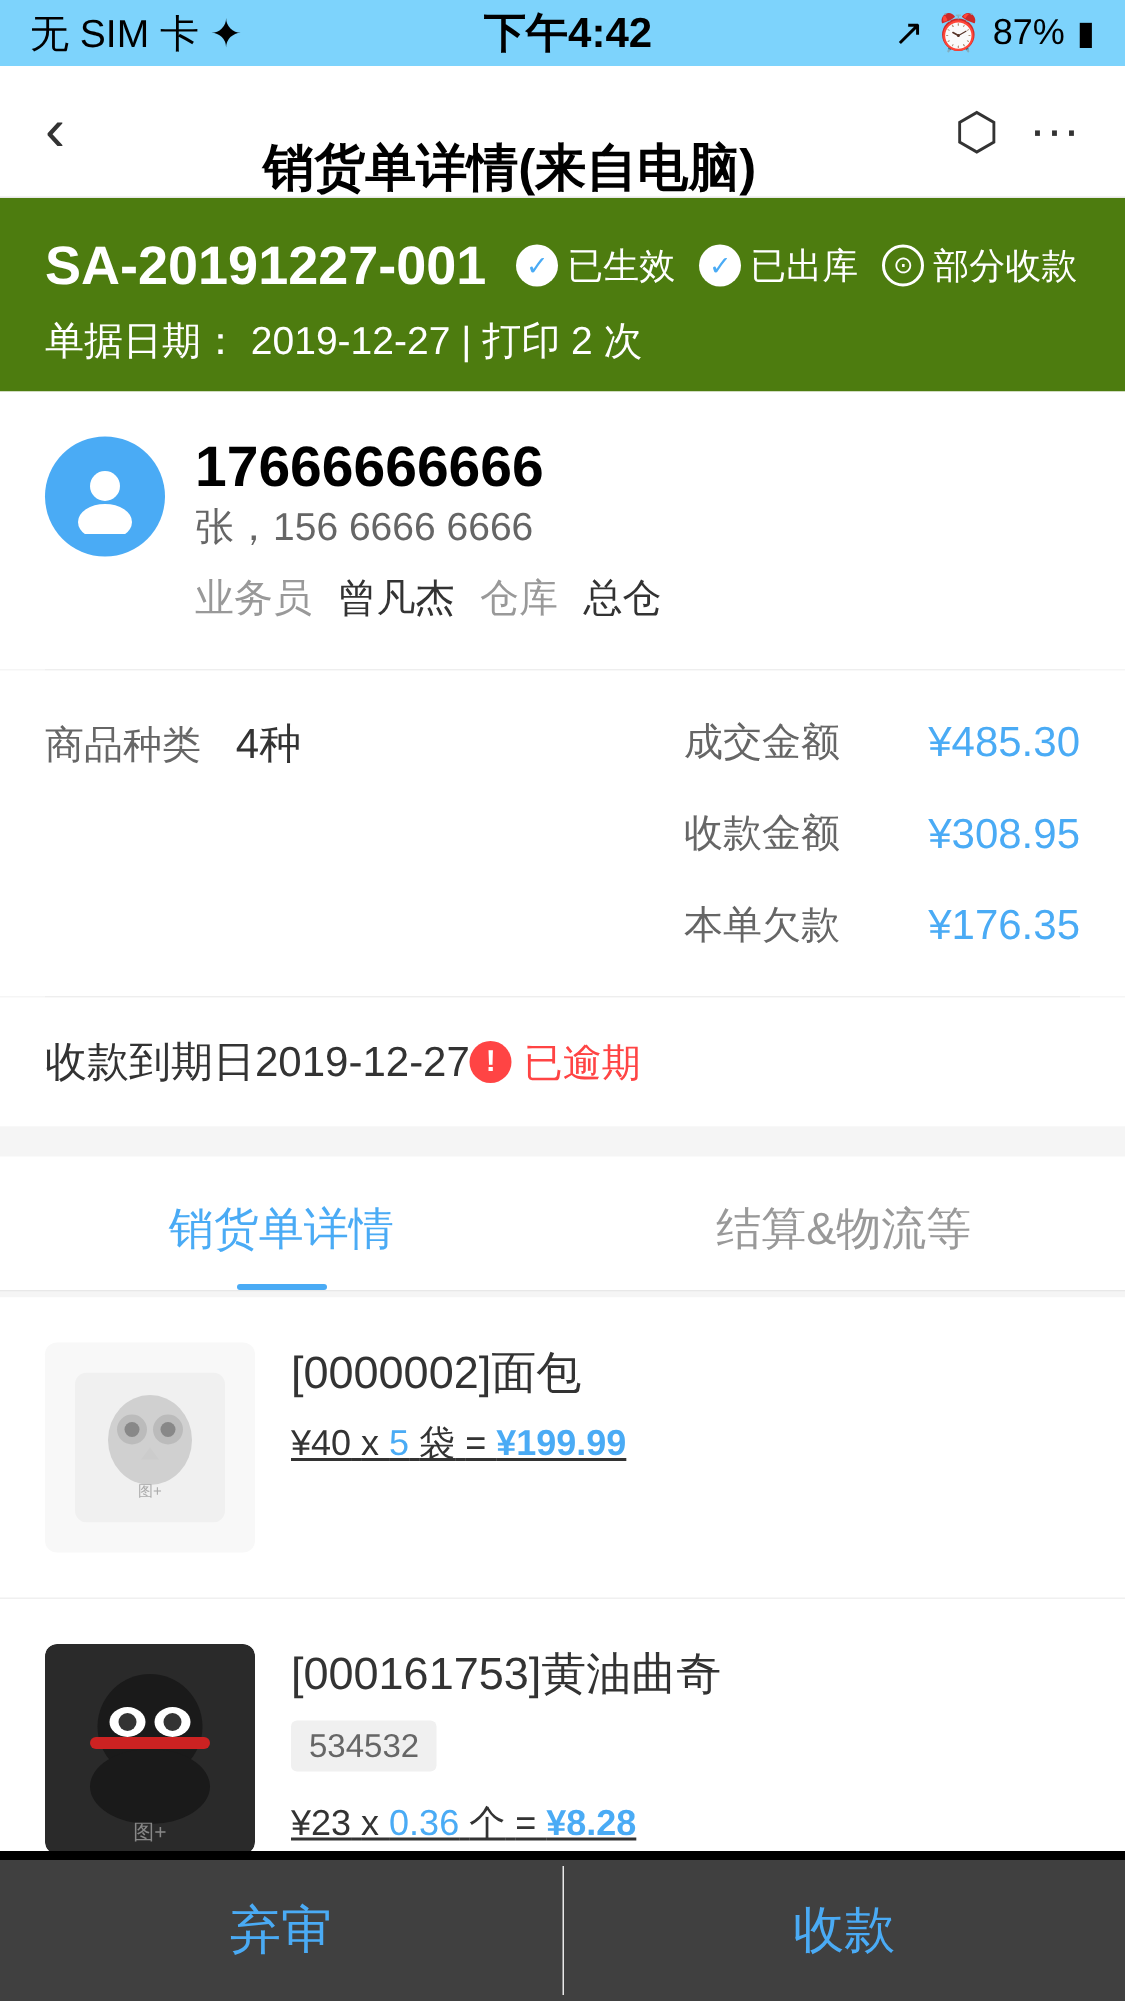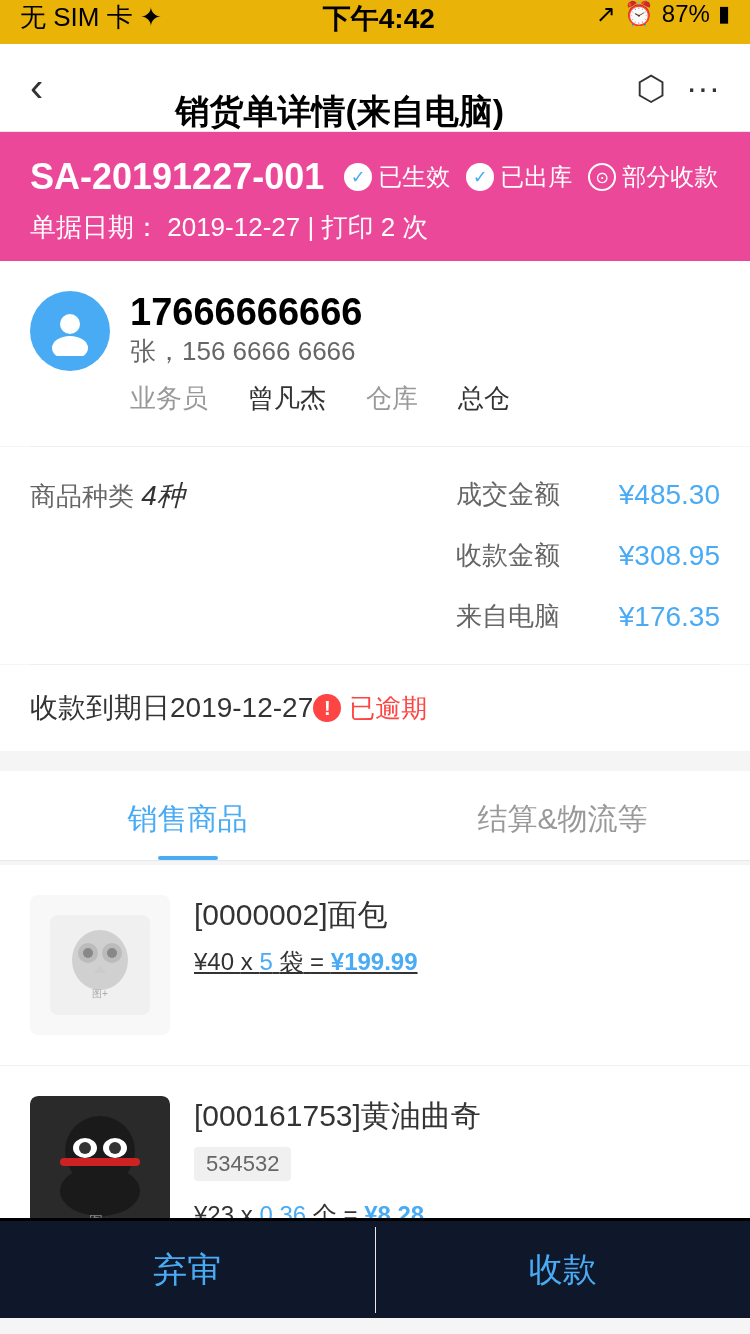--- a/index.html
+++ b/index.html
@@ -9,23 +9,23 @@
       background: #f5f5f5;
       width: 750px;
       min-height: 1334px;
       overflow-x: hidden;
     }
 
     
     .status-bar {
       width: 750px;
       height: 44px;
-      background: #eab308;
-      display: flex;
-      align-items: flex-start;
+      background: #7dd3fc;
+      display: flex;
+      align-items: center;
       justify-content: space-between;
       padding: 0 20px;
     }
     .status-bar-left {
       font-size: 26px;
       font-weight: 500;
       color: #000;
     }
     .status-bar-center {
       font-size: 28px;
@@ -68,21 +68,21 @@
       gap: 20px;
     }
     .nav-icon {
       font-size: 34px;
       color: #333;
       cursor: pointer;
     }
 
     
     .header-banner {
-      background: #ec4899;
+      background: #4d7c0f;
       padding: 24px 30px 16px 30px;
     }
     .header-banner-top {
       display: flex;
       align-items: center;
       gap: 20px;
       margin-bottom: 12px;
     }
     .order-id {
       font-size: 36px;
@@ -161,21 +161,21 @@
       margin-bottom: 0;
     }
     .customer-name {
       font-size: 26px;
       color: #666;
       margin-bottom: 12px;
     }
     .customer-meta {
       display: flex;
       align-items: center;
-      gap: 40px;
+      gap: 17px;
       font-size: 26px;
       color: #666;
     }
     .customer-meta .label {
       color: #999;
     }
     .customer-meta .value {
       color: #333;
     }
 
@@ -351,26 +351,26 @@
       color: #4AABF5;
     }
     .product-price .total {
       color: #4AABF5;
       font-weight: 600;
     }
 
     
     .bottom-bar {
       position: fixed;
-      bottom: 16px;
+      bottom: 0;
       left: 0;
       width: 750px;
       height: 100px;
-      background: #0f172a;
-      border-top: 3px solid #000000;
+      background: #404040;
+      border-top: 6px solid #000000;
       display: flex;
       align-items: center;
     }
     .bottom-btn {
       flex: 1;
       text-align: center;
       font-size: 34px;
       cursor: pointer;
       padding: 20px 0;
     }
@@ -447,54 +447,54 @@
       <span class="value">总仓</span>
     </div>
   </div>
 </div>
 
 <div class="thin-divider"></div>
 
 <div class="summary-section">
   <div class="summary-left">
     <span>商品种类</span>
-    <span class="count" style="font-style:italic;">4种</span>
+    <span class="count" style="margin-left:16px;">4种</span>
   </div>
   <div class="summary-right">
     <div class="summary-row">
       <span class="row-label">成交金额</span>
       <span class="row-value">¥485.30</span>
     </div>
     <div class="summary-row">
       <span class="row-label">收款金额</span>
       <span class="row-value">¥308.95</span>
     </div>
     <div class="summary-row">
-      <span class="row-label">来自电脑</span>
+      <span class="row-label">本单欠款</span>
       <span class="row-value">¥176.35</span>
     </div>
   </div>
 </div>
 
 <div class="thin-divider"></div>
 
 <div class="due-section">
   <span>收款到期日</span>
   <span>2019-12-27</span>
   <div class="overdue-badge">
     <div class="overdue-dot">!</div>
     <span>已逾期</span>
   </div>
 </div>
 
 <div class="divider"></div>
 
 <div class="tabs-container">
   <div class="tab-item active">
-    <span>销售商品</span>
+    <span>销货单详情</span>
     <div class="tab-underline"></div>
   </div>
   <div class="tab-item inactive">
     <span>结算&amp;物流等</span>
   </div>
 </div>
 
 <div class="product-list">
 
   <div class="product-item">

